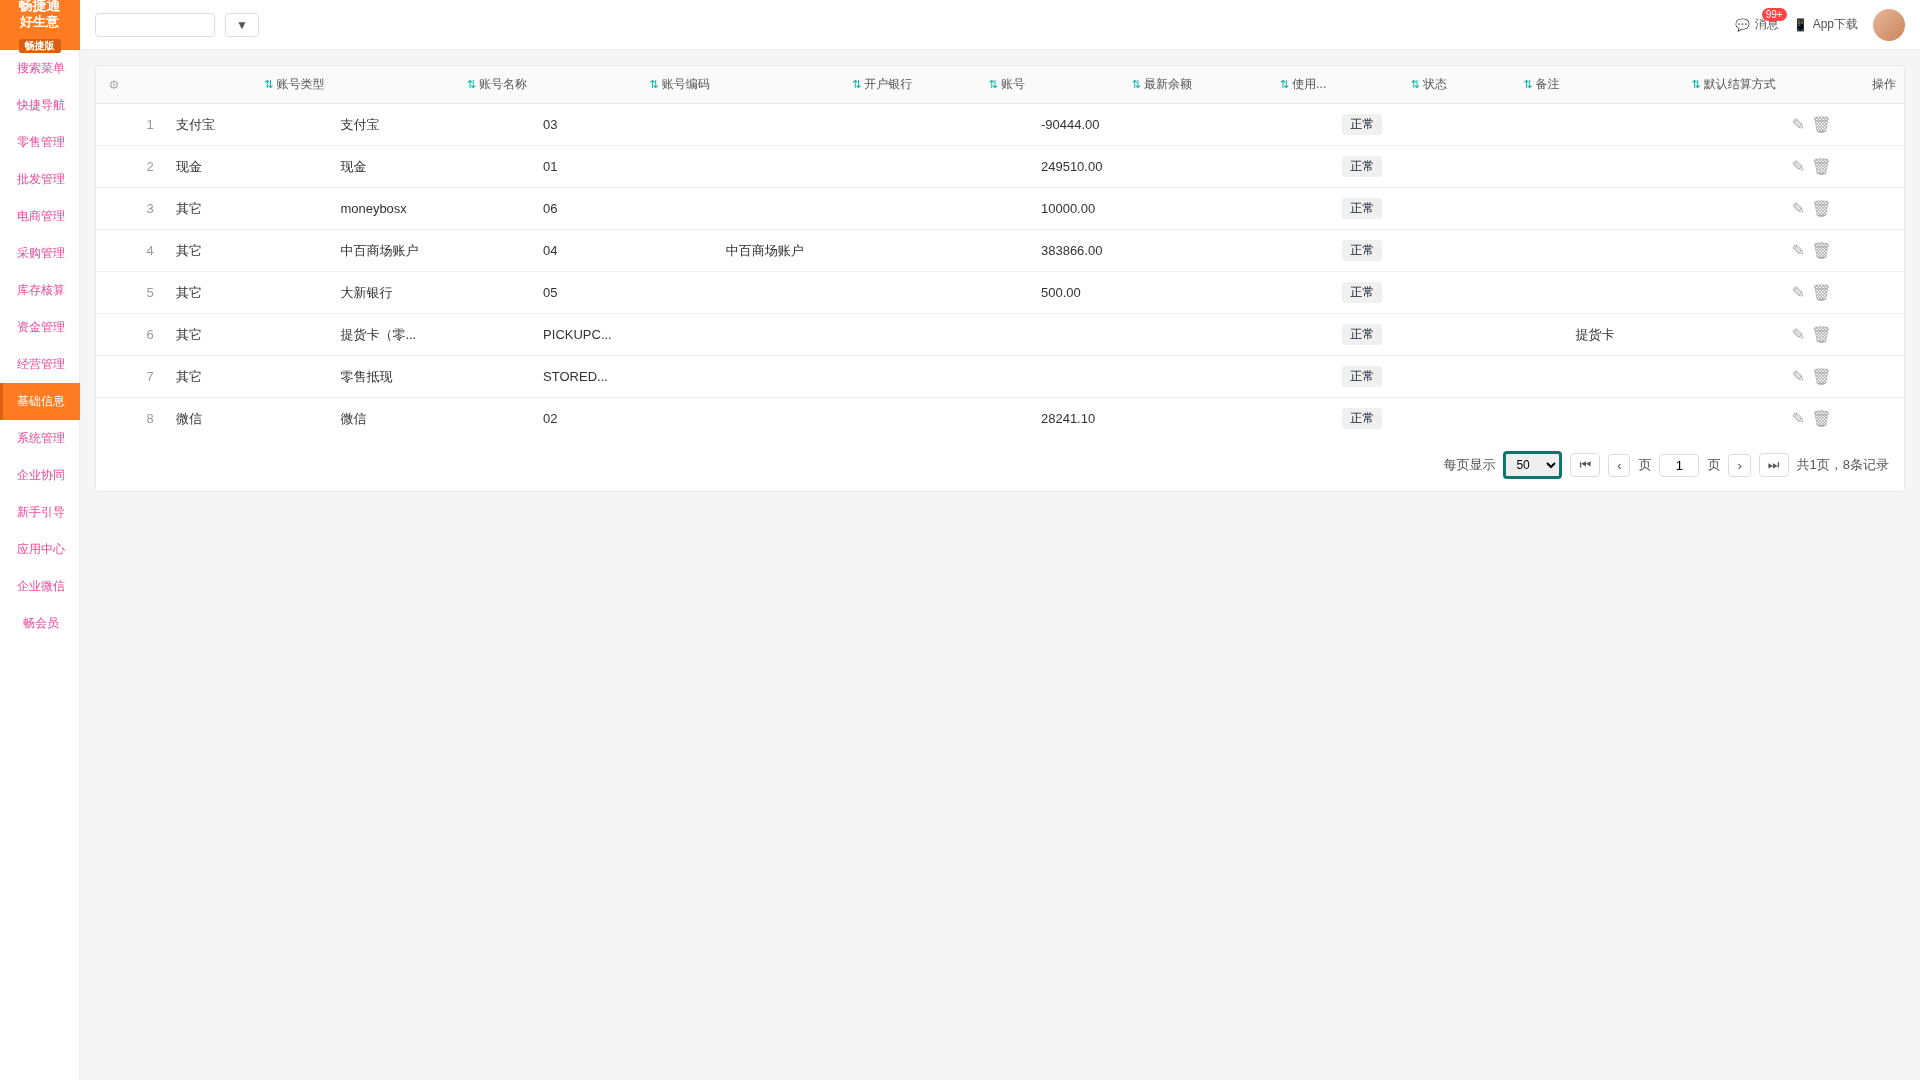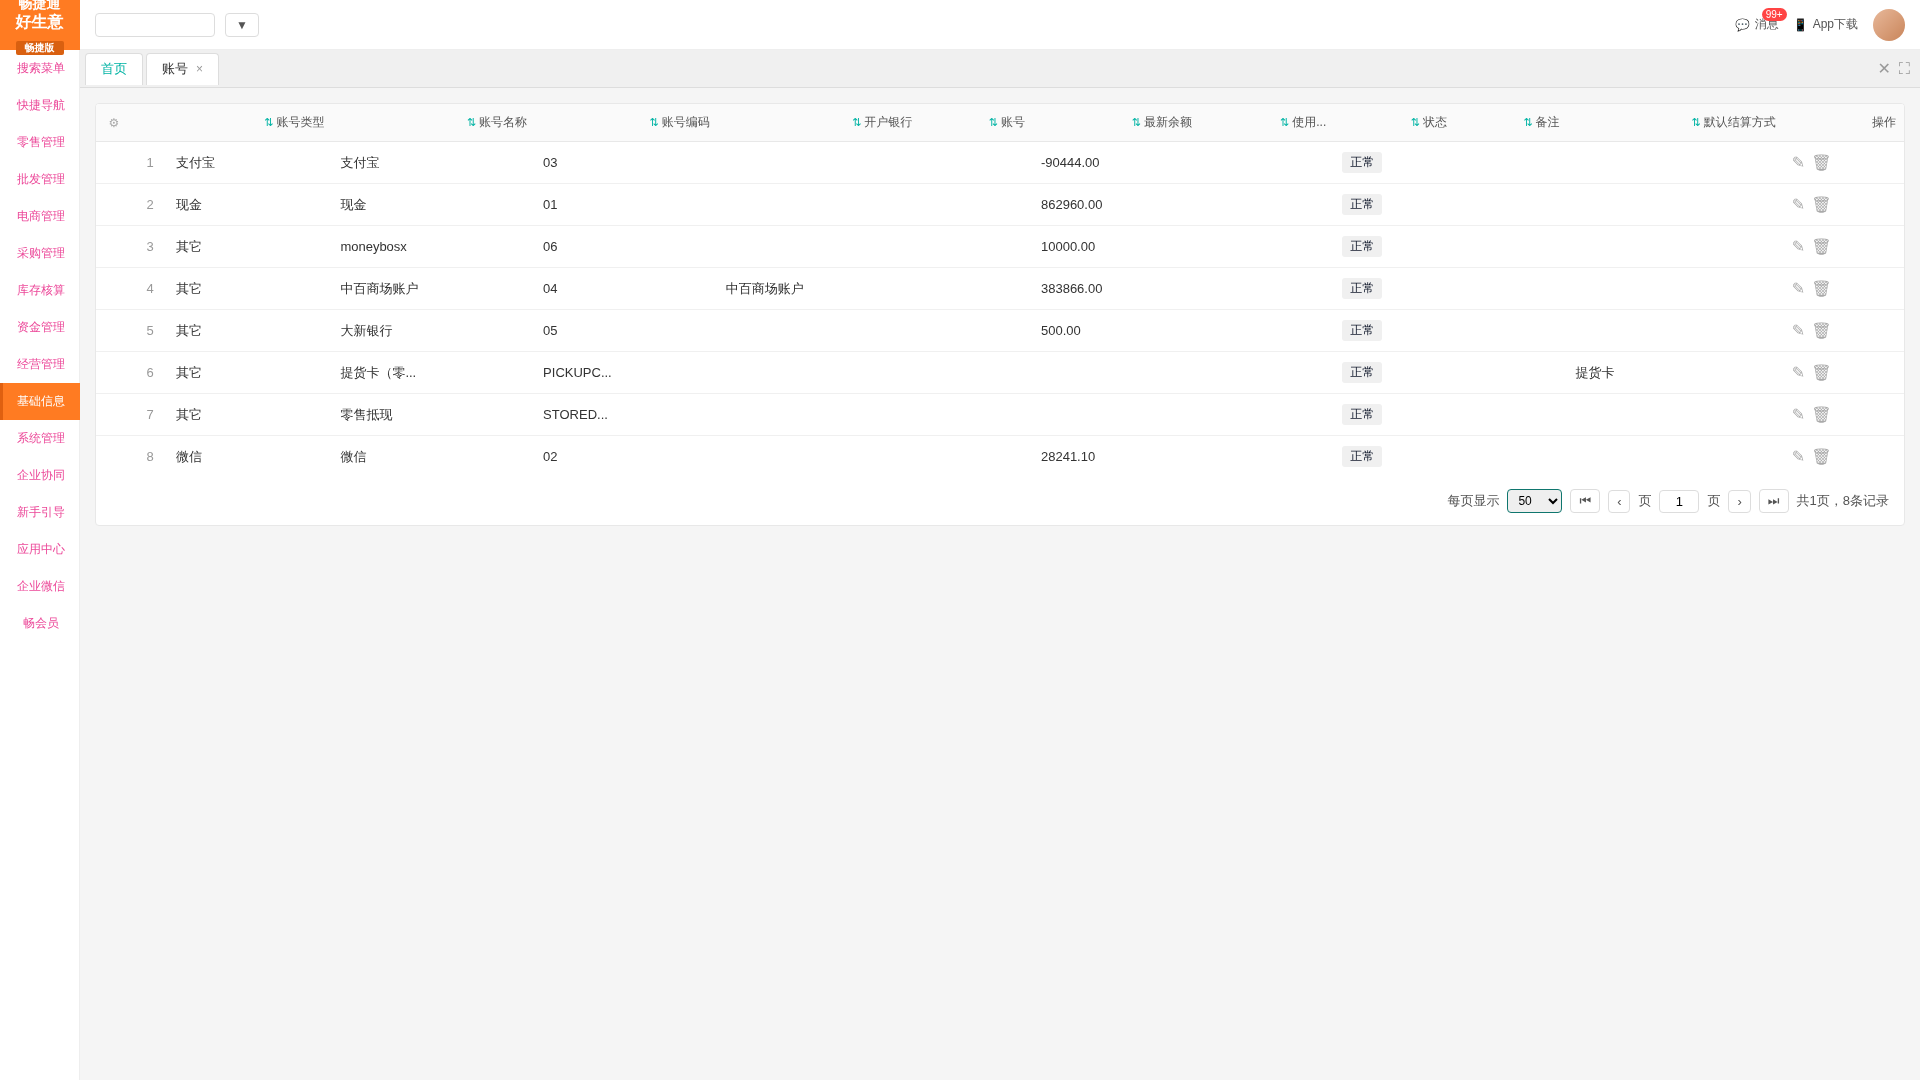--- a/index.html
+++ b/index.html
@@ -130,33 +130,33 @@
     tbody tr:last-child { border-bottom: none; }
     tbody td { padding: 10px 8px; color: #333; font-size: 13px; white-space: nowrap; }
     .row-num { color: #999; text-align: center; width: 30px; }
     .settings-icon { color: #aaa; cursor: pointer; }
     .status-badge { background: #f0f0f0; color: #0f172a; border-radius: 3px; padding: 2px 8px; font-size: 12px; display: inline-block; }
     .action-btns { display: flex; gap: 6px; }
     .action-btn { background: none; border: none; cursor: pointer; color: #aaa; font-size: 16px; }
 
     
     .pagination { display: flex; align-items: center; justify-content: flex-end; padding: 12px 15px; gap: 8px; font-size: 13px; color: #555; }
-    .pagination select { border: 1px solid #0f766e; border-radius: 4px; padding: 3px 6px; font-size: 12px; }
+    .pagination select { border: 3px solid #0f766e; border-radius: 4px; padding: 3px 6px; font-size: 12px; }
     .page-btn { background: white; border: 1px solid #ddd; border-radius: 4px; padding: 3px 8px; cursor: pointer; color: #555; font-size: 13px; }
     .page-btn:disabled { color: #ccc; cursor: not-allowed; }
     .page-input { width: 40px; border: 1px solid #ddd; border-radius: 4px; text-align: center; padding: 3px; font-size: 13px; }
   </style>
 </head>
 <body>
 
 <div class="sidebar">
   <div class="sidebar-logo">
     <div class="sidebar-logo-inner">
       <div style="font-size:14px;font-weight:bold;">畅捷通</div>
-      <div style="font-size:16px;">好生意</div>
+      <div style="font-size:13px;">好生意</div>
       <div style="font-size:10px;background:#d96010;border-radius:2px;padding:1px 3px;margin-top:10px;">畅捷版</div>
     </div>
   </div>
   <div id="sidebar-items-container">
       <div class="sidebar-nav-item">搜索菜单</div>
       <div class="sidebar-nav-item">快捷导航</div>
       <div class="sidebar-nav-item">零售管理</div>
       <div class="sidebar-nav-item">批发管理</div>
       <div class="sidebar-nav-item">电商管理</div>
       <div class="sidebar-nav-item">采购管理</div>
@@ -187,30 +187,20 @@
         <span class="badge">99+</span>
       </div>
       <div class="app-download">
         <span>📱</span>
         <span>App下载</span>
       </div>
       <div class="avatar" style="background: linear-gradient(135deg, #e8b89a, #c9855a);"></div>
     </div>
   </div>
 
-  <div class="tab-bar">
-    <div id="tabs-container" style="display:flex;align-items:center;">
-        <div class="tab-item home">首页</div>
-        <div class="tab-item  active">账号<span class="tab-close">×</span></div>
-      </div>
-    <div class="tab-bar-right">
-      <button class="tab-action-btn">✕</button>
-      <button class="tab-action-btn">⛶</button>
-    </div>
-  </div>
 
   <div class="content-area">
 
 
     <div class="table-wrapper">
       <table>
         <thead>
           <tr>
             <th style="width:36px;text-align:center;"><span class="settings-icon">⚙</span></th>
             <th style="width:36px;text-align:center;"></th>
@@ -249,21 +239,21 @@
               </td>
             </tr>
             <tr>
               <td></td>
               <td class="row-num">2</td>
               <td>现金</td>
               <td>现金</td>
               <td>01</td>
               <td></td>
               <td></td>
-              <td>862960.00</td>
+              <td>249510.00</td>
               <td></td>
               <td><span class="status-badge">正常</span></td>
               <td></td>
               <td></td>
               <td>
                 <div class="action-btns">
                   <button class="action-btn">✎</button>
                   <button class="action-btn">🗑</button>
                 </div>
               </td>

